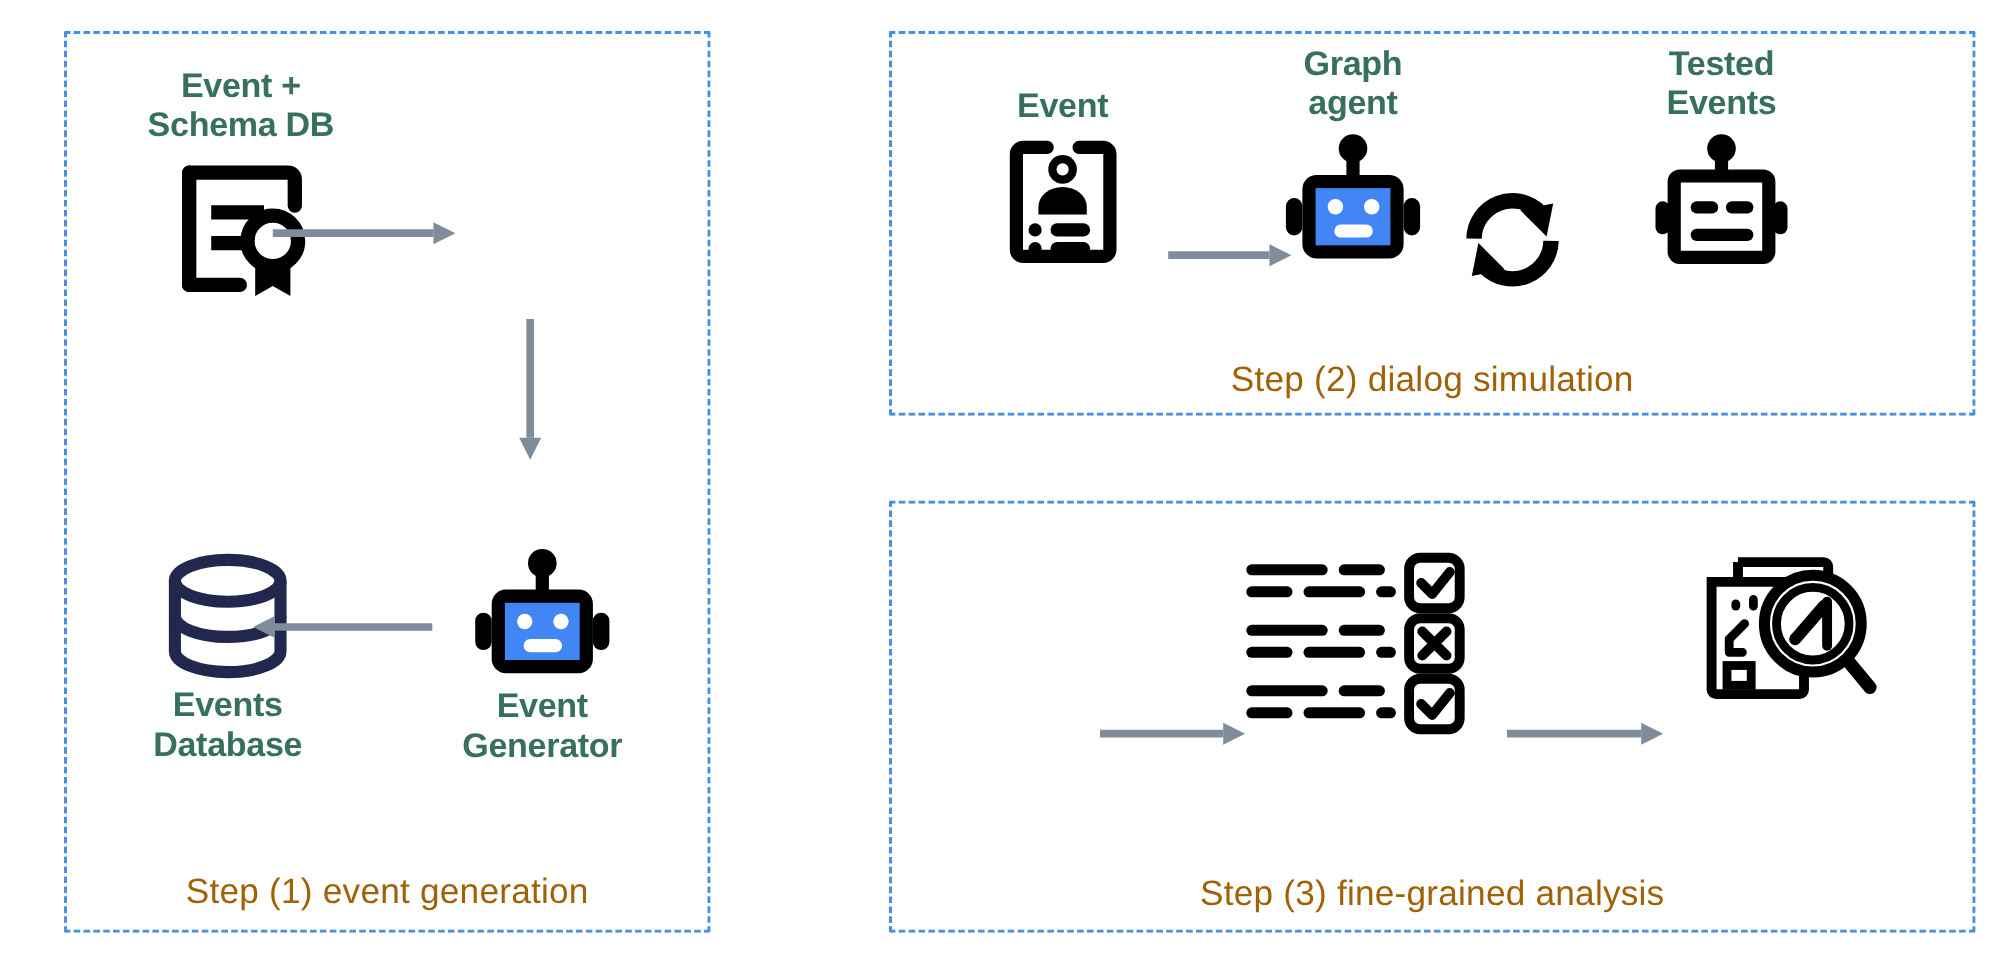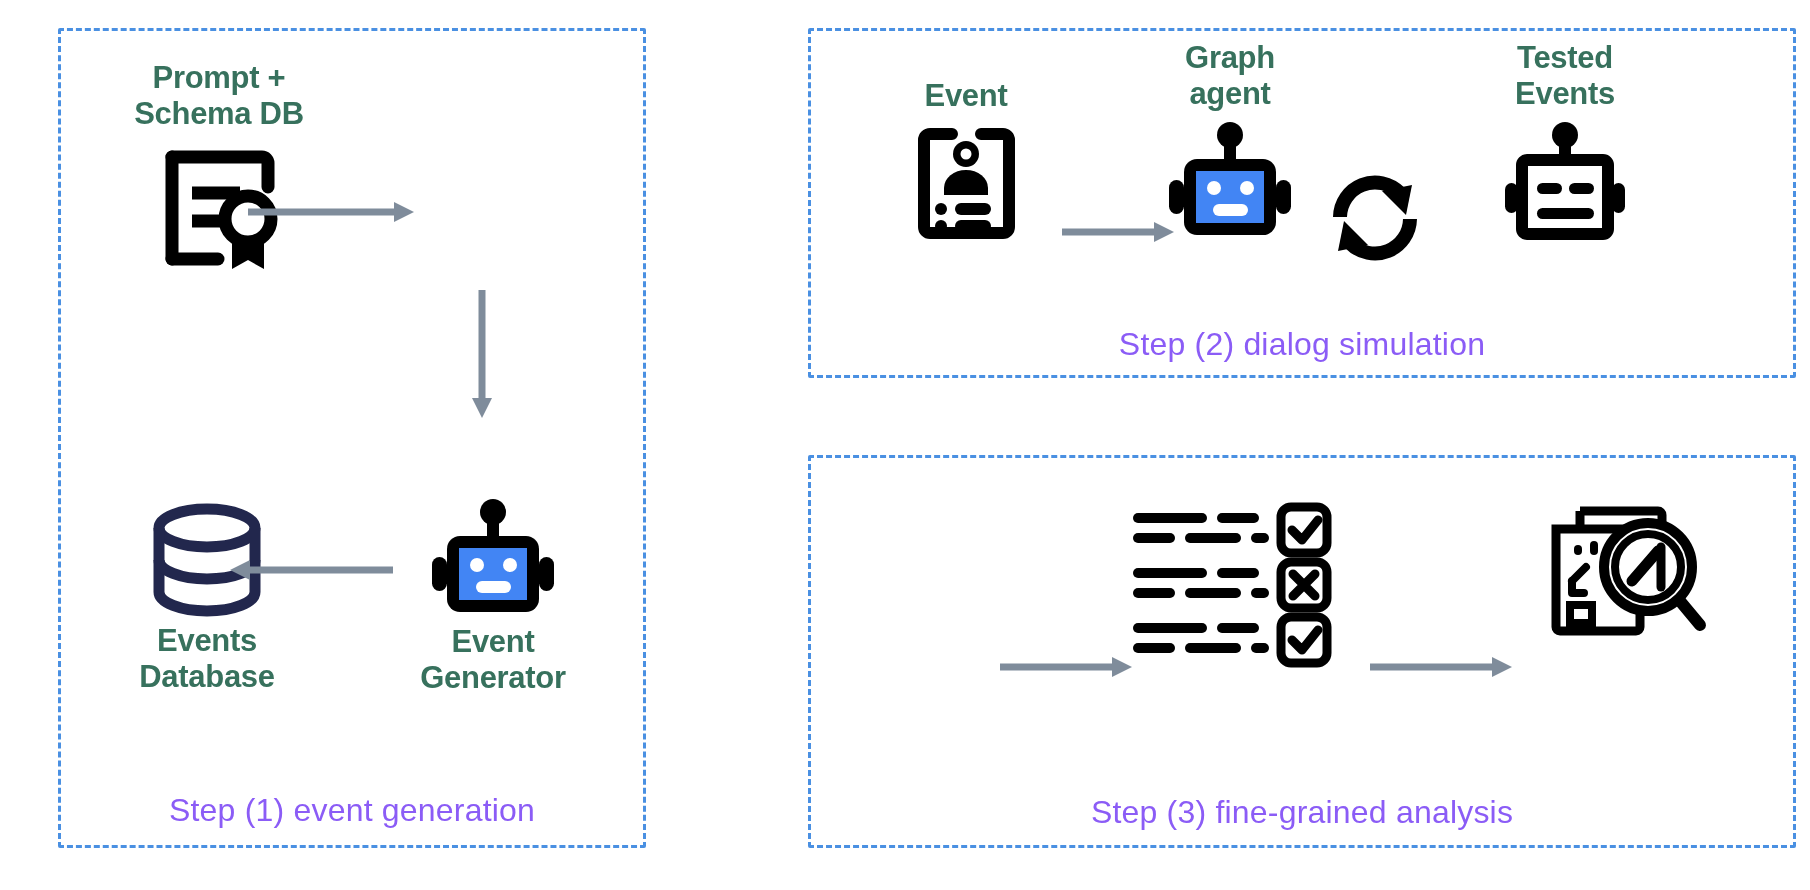--- a/index.html
+++ b/index.html
@@ -19,21 +19,21 @@
     border-radius: 2px;
   }
   #panel-step1 { left: 58px;  top: 28px;  width: 588px;  height: 820px; }
   #panel-step2 { left: 808px; top: 28px;  width: 988px;  height: 350px; }
   #panel-step3 { left: 808px; top: 455px; width: 988px;  height: 393px; }
 
   .panel-caption {
     position: absolute;
     left: 0; right: 0;
     text-align: center;
-    color: #8b5cf6;
+    color: #a16207;
     font-size: 32px;
     font-weight: 400;
     letter-spacing: 0.2px;
     white-space: nowrap;
   }
   #panel-step1 .panel-caption { bottom: 16px; }
   #panel-step2 .panel-caption { bottom: 12px; }
   #panel-step3 .panel-caption { bottom: 14px; }
 
   
@@ -83,21 +83,21 @@
 </head>
 <body>
 
 <div id="root">
 
   <div class="panel" id="panel-step1">
     <div class="panel-caption">Step (1) event generation</div>
   </div>
 
   <div class="node" id="n-prompt">
-    <div class="node-label">Prompt +
+    <div class="node-label">Event +
 Schema DB</div>
     <div class="icon-wrap" style="margin-top:10px;">
       <svg width="150" height="130" viewBox="0 0 150 130">
         <path d="M28 14 H118 a6 6 0 0 1 6 6 V44" fill="none" stroke="#000" stroke-width="13" stroke-linecap="round"></path>
         <path d="M28 14 V116" fill="none" stroke="#000" stroke-width="13" stroke-linecap="round"></path>
         <path d="M28 116 H74" fill="none" stroke="#000" stroke-width="13" stroke-linecap="round"></path>
         <path d="M48 50 H96" fill="none" stroke="#000" stroke-width="13" stroke-linecap="butt"></path>
         <path d="M48 78 H76" fill="none" stroke="#000" stroke-width="13" stroke-linecap="butt"></path>
         <circle cx="104" cy="76" r="23" fill="none" stroke="#000" stroke-width="13"></circle>
         <path d="M88 96 L88 126 L104 117 L120 126 L120 96 Z" fill="#000"></path>

